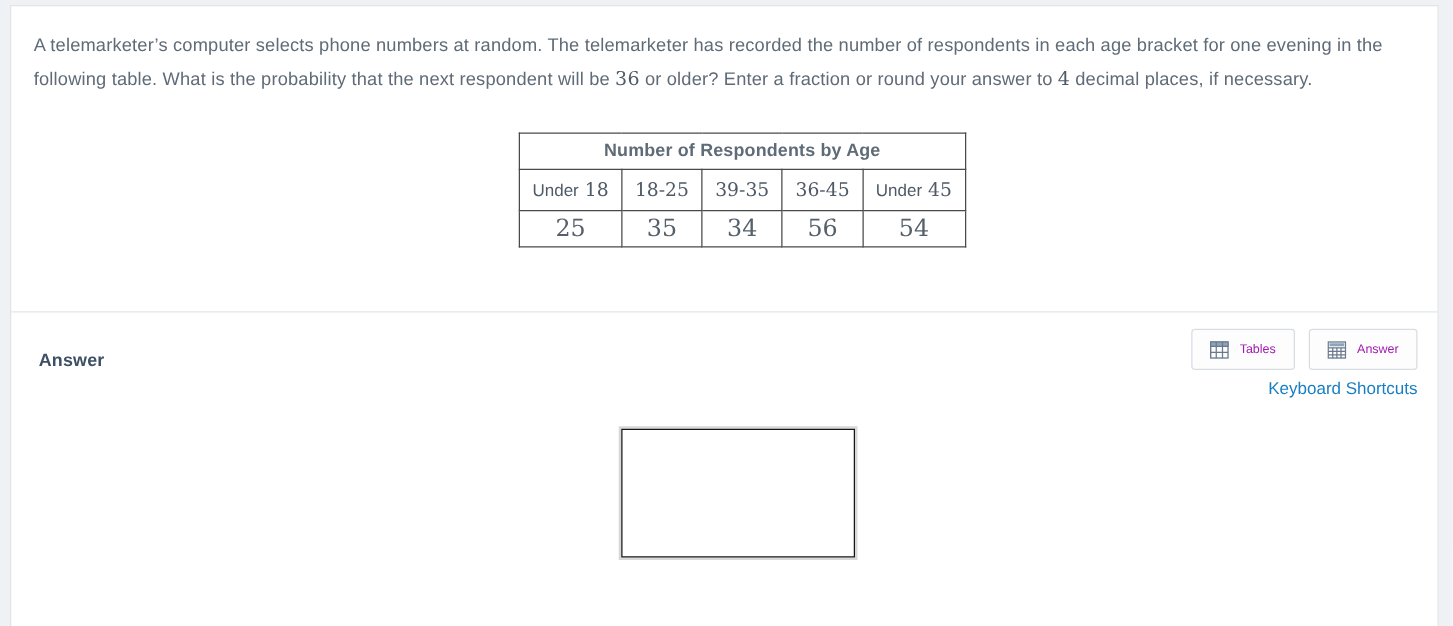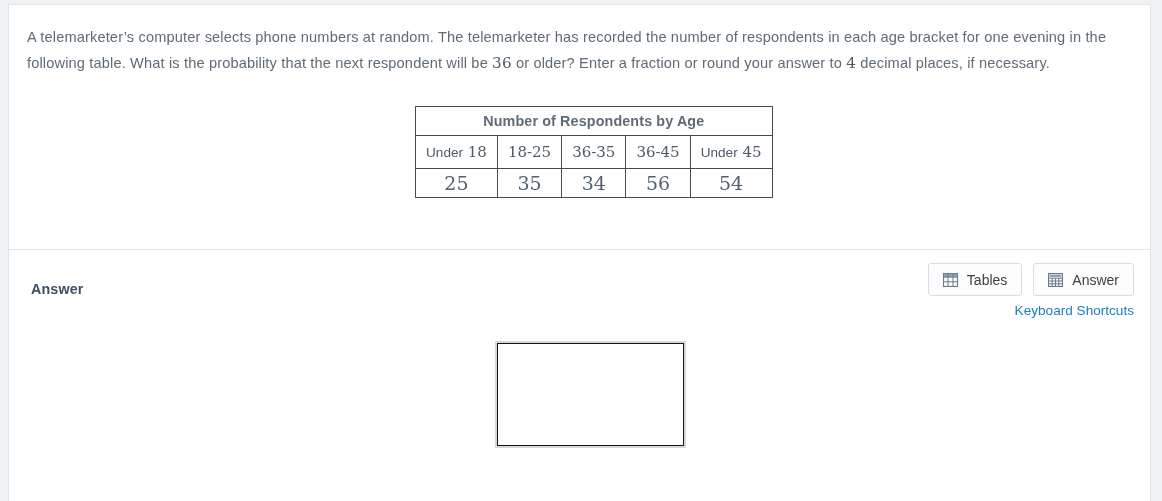--- a/index.html
+++ b/index.html
@@ -135,22 +135,22 @@
 
   .tool-btn {
     display: flex;
     align-items: center;
     gap: 9px;
     height: 33px;
     padding: 0 14px;
     border: 1px solid #d7dde3;
     border-radius: 3px;
     background: #fdfdfe;
-    font-size: 14px;
-    color: #404040;
+    font-size: 10px;
+    color: #a21caf;
     cursor: pointer;
     box-sizing: border-box;
   }
 
   .tool-btn .icon {
     display: inline-flex;
     width: 15px;
     height: 14px;
   }
 
@@ -200,21 +200,21 @@
       </div>
 
       <table class="resp-table">
         <tbody>
             <tr>
           <td class="title-cell" colspan="5">Number of Respondents by Age</td>
         </tr>
         <tr>
           <td class="head-cell"><span class="lbl">Under</span> <span class="numpart">18</span></td>
           <td class="head-cell">18-25</td>
-          <td class="head-cell">36-35</td>
+          <td class="head-cell">39-35</td>
           <td class="head-cell">36-45</td>
           <td class="head-cell"><span class="lbl">Under</span> <span class="numpart">45</span></td>
         </tr>
         <tr>
           <td class="val-cell">25</td>
           <td class="val-cell">35</td>
           <td class="val-cell">34</td>
           <td class="val-cell">56</td>
           <td class="val-cell">54</td>
         </tr>

